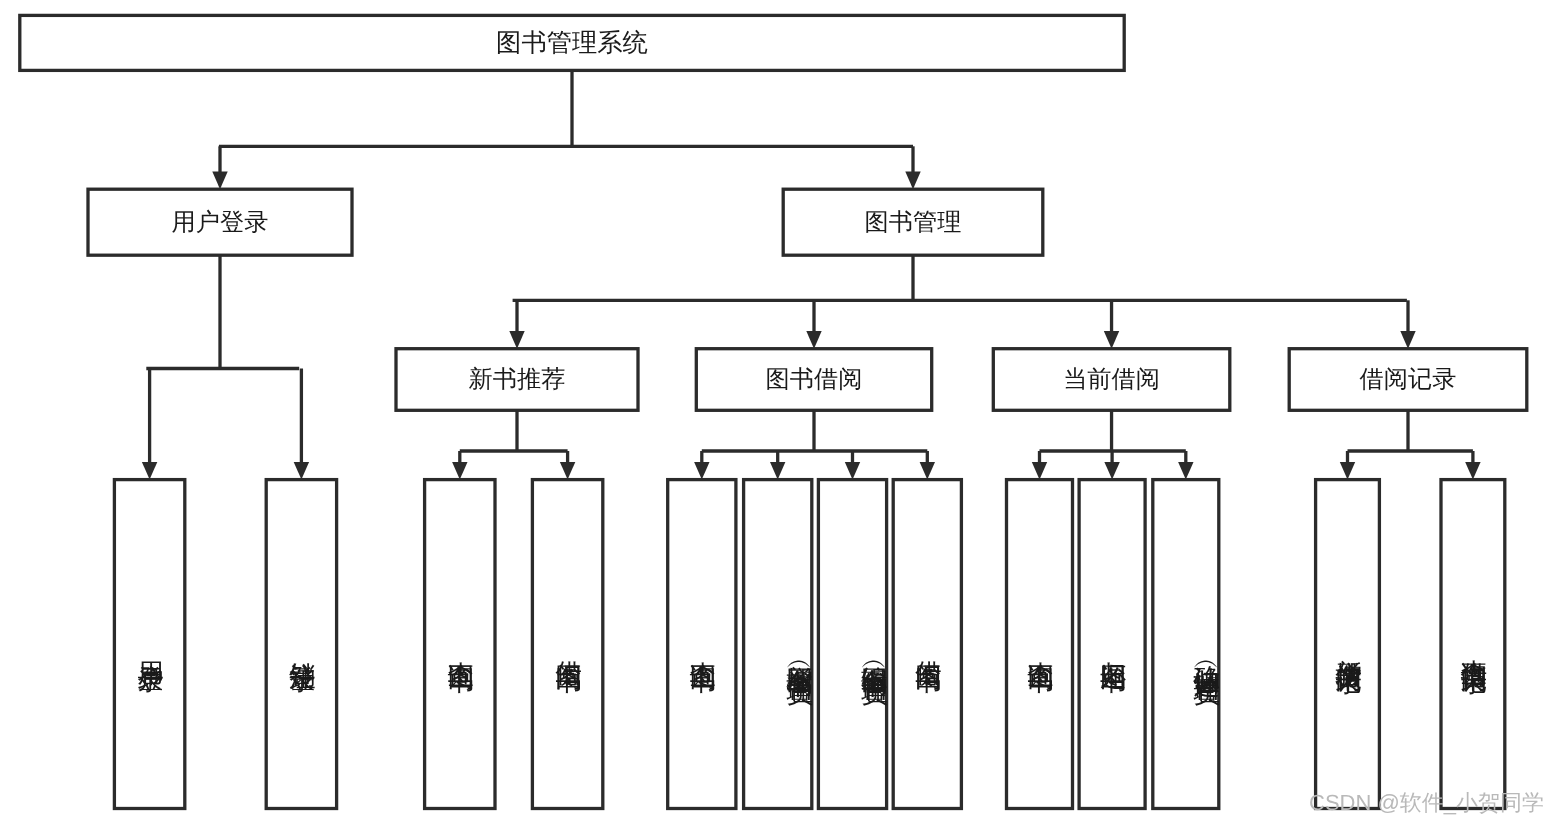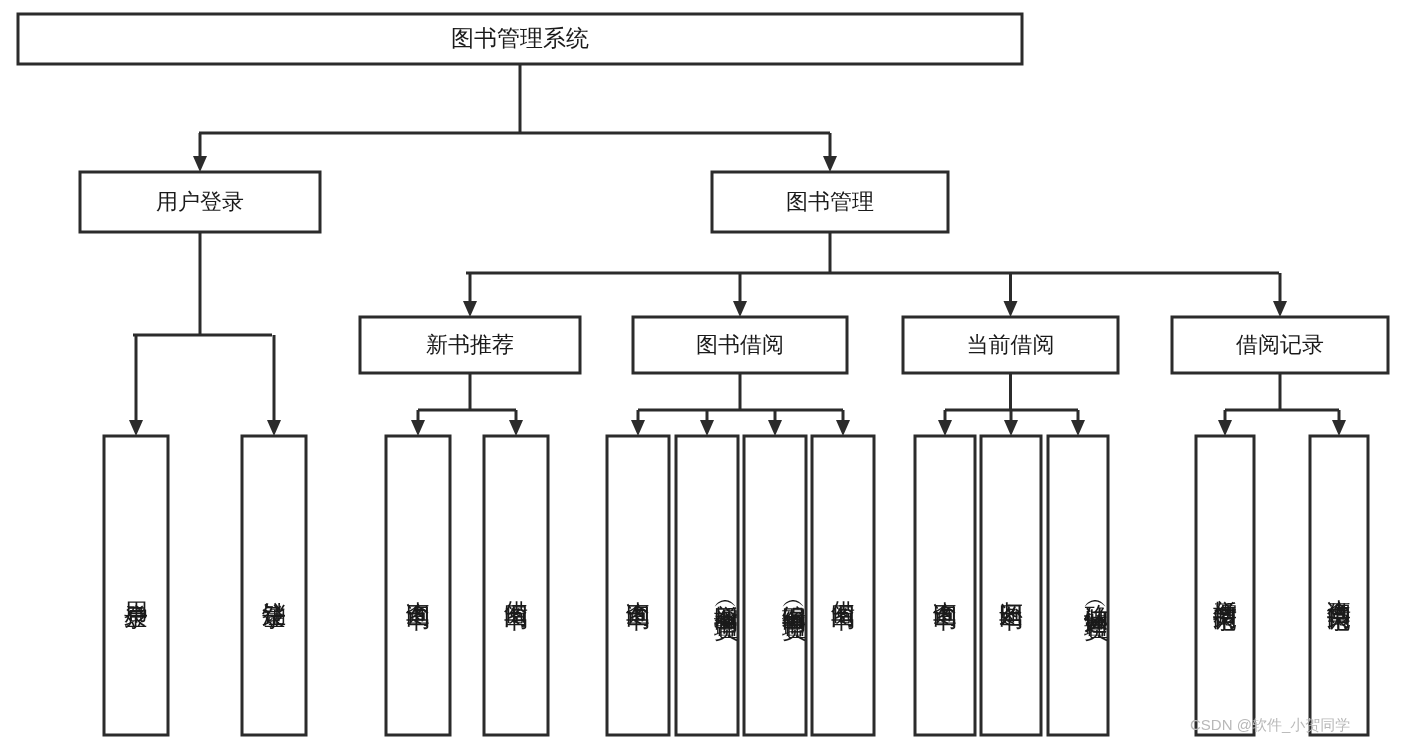--- a/index.html
+++ b/index.html
@@ -61,21 +61,21 @@
     white-space: nowrap;
     display: flex;
     justify-content: center;
     pointer-events: none;
   }
   .watermark {
     position: absolute;
     left: 1190px;
     top: 716px;
     font-family: "Liberation Sans", "DejaVu Sans", sans-serif;
-    font-size: 15px;
+    font-size: 20px;
     color: #b9b9b9;
     white-space: nowrap;
   }
 </style>
 </head>
 <body>
 
 <div id="diagram-root">
 
   <svg class="diagram" viewBox="0 0 1405 747">

